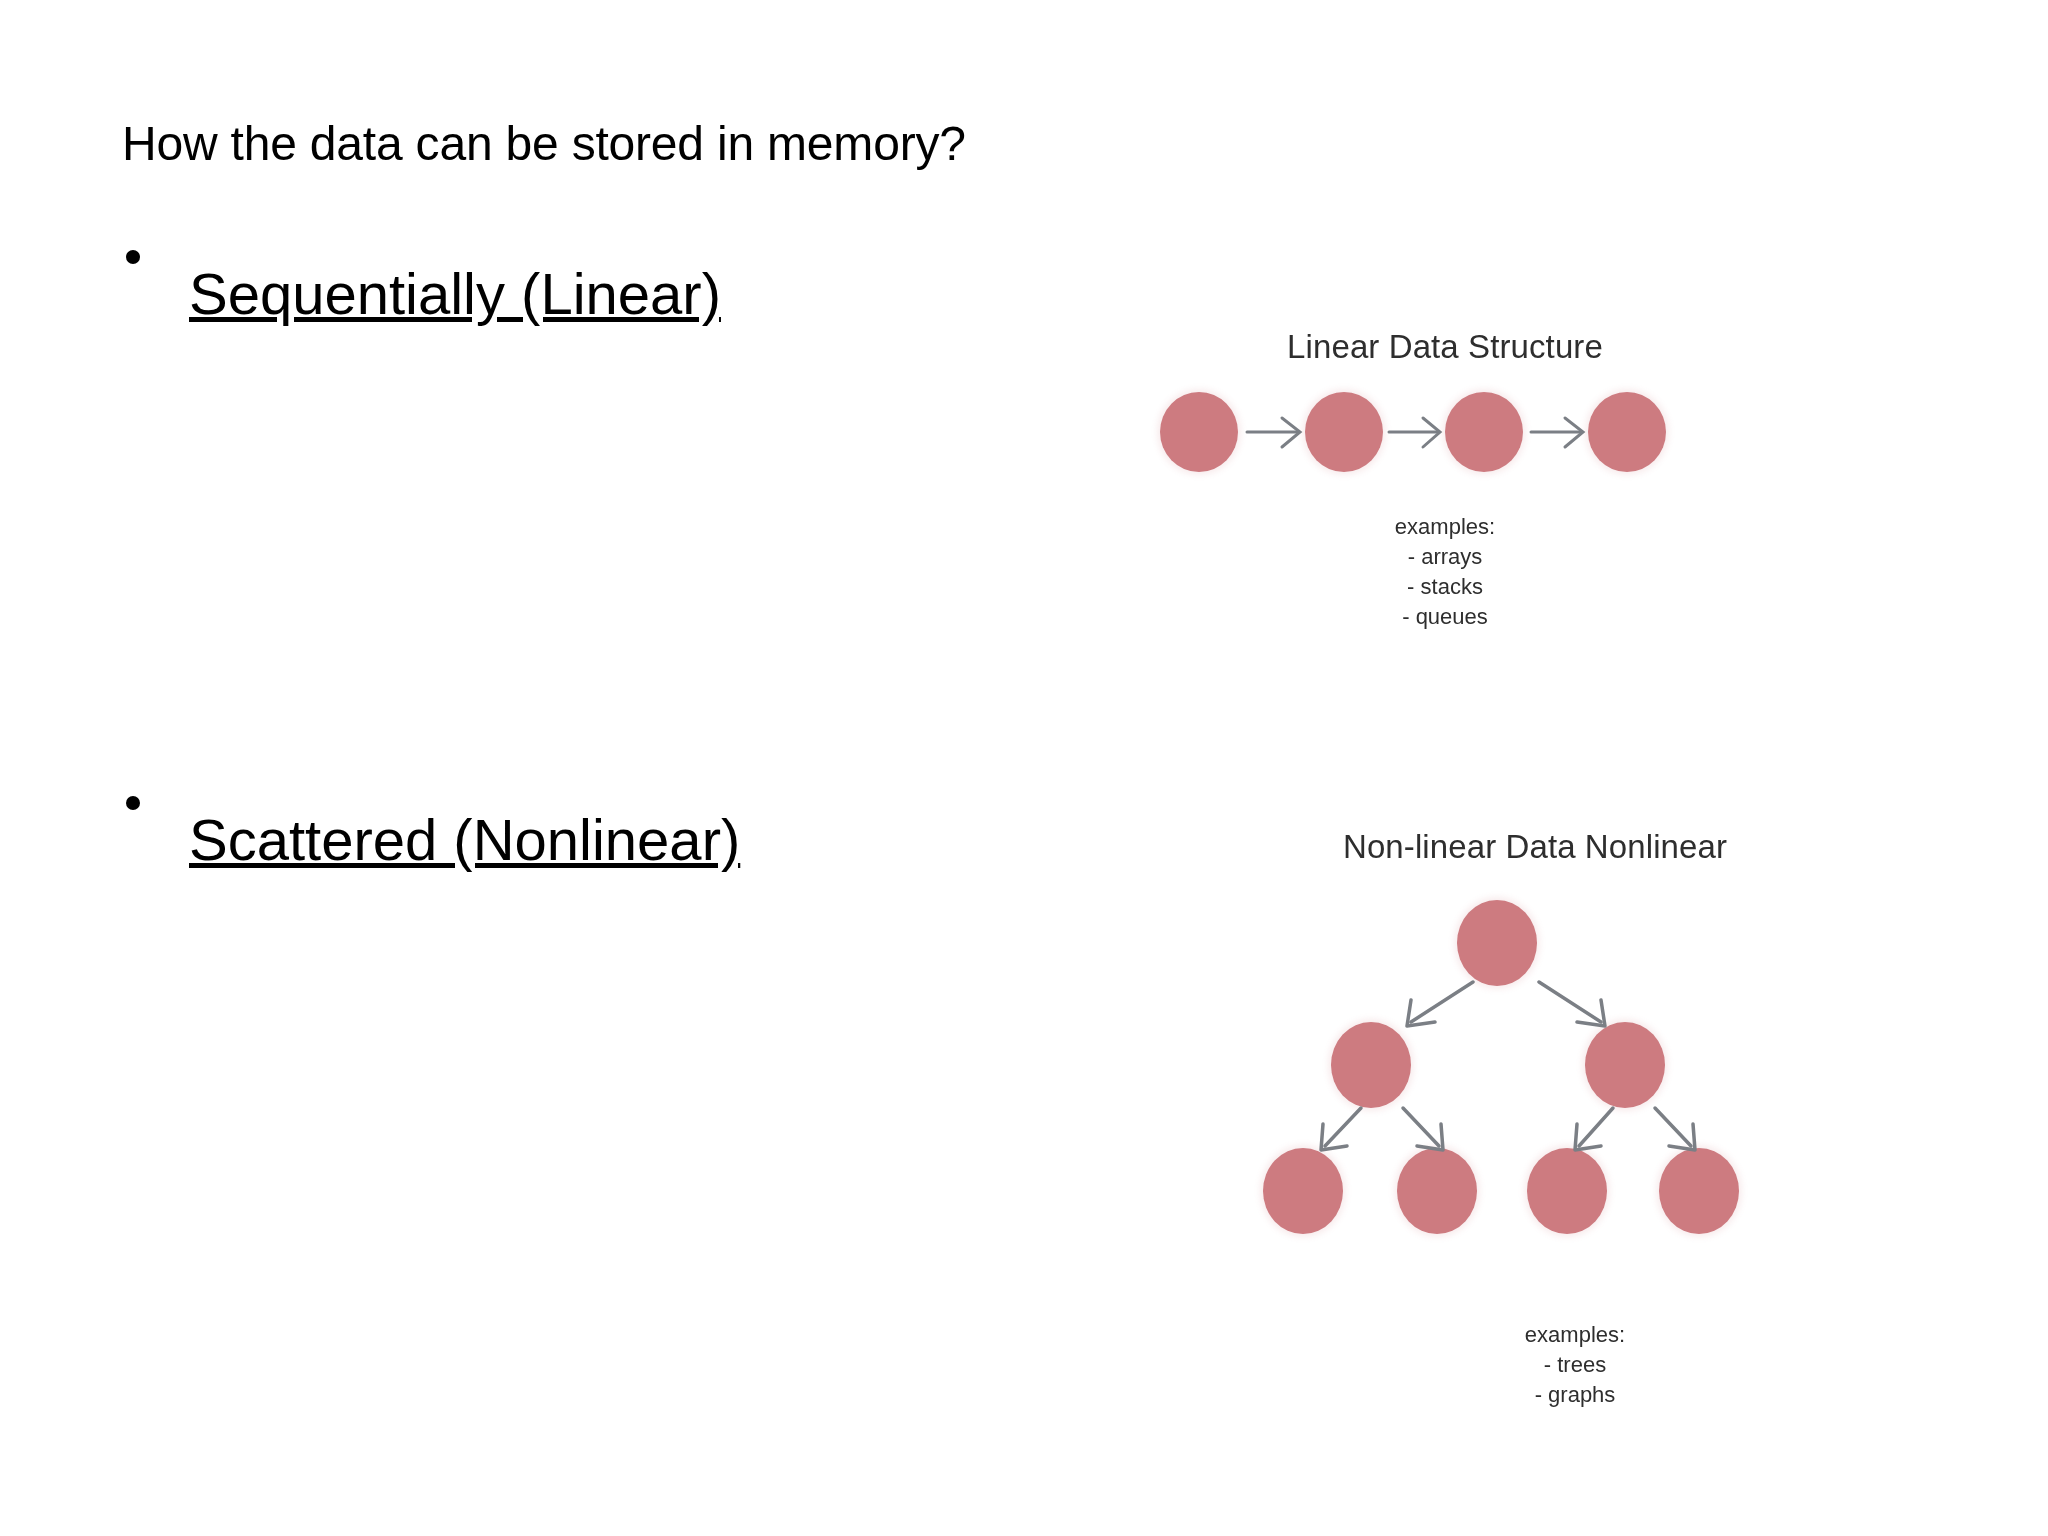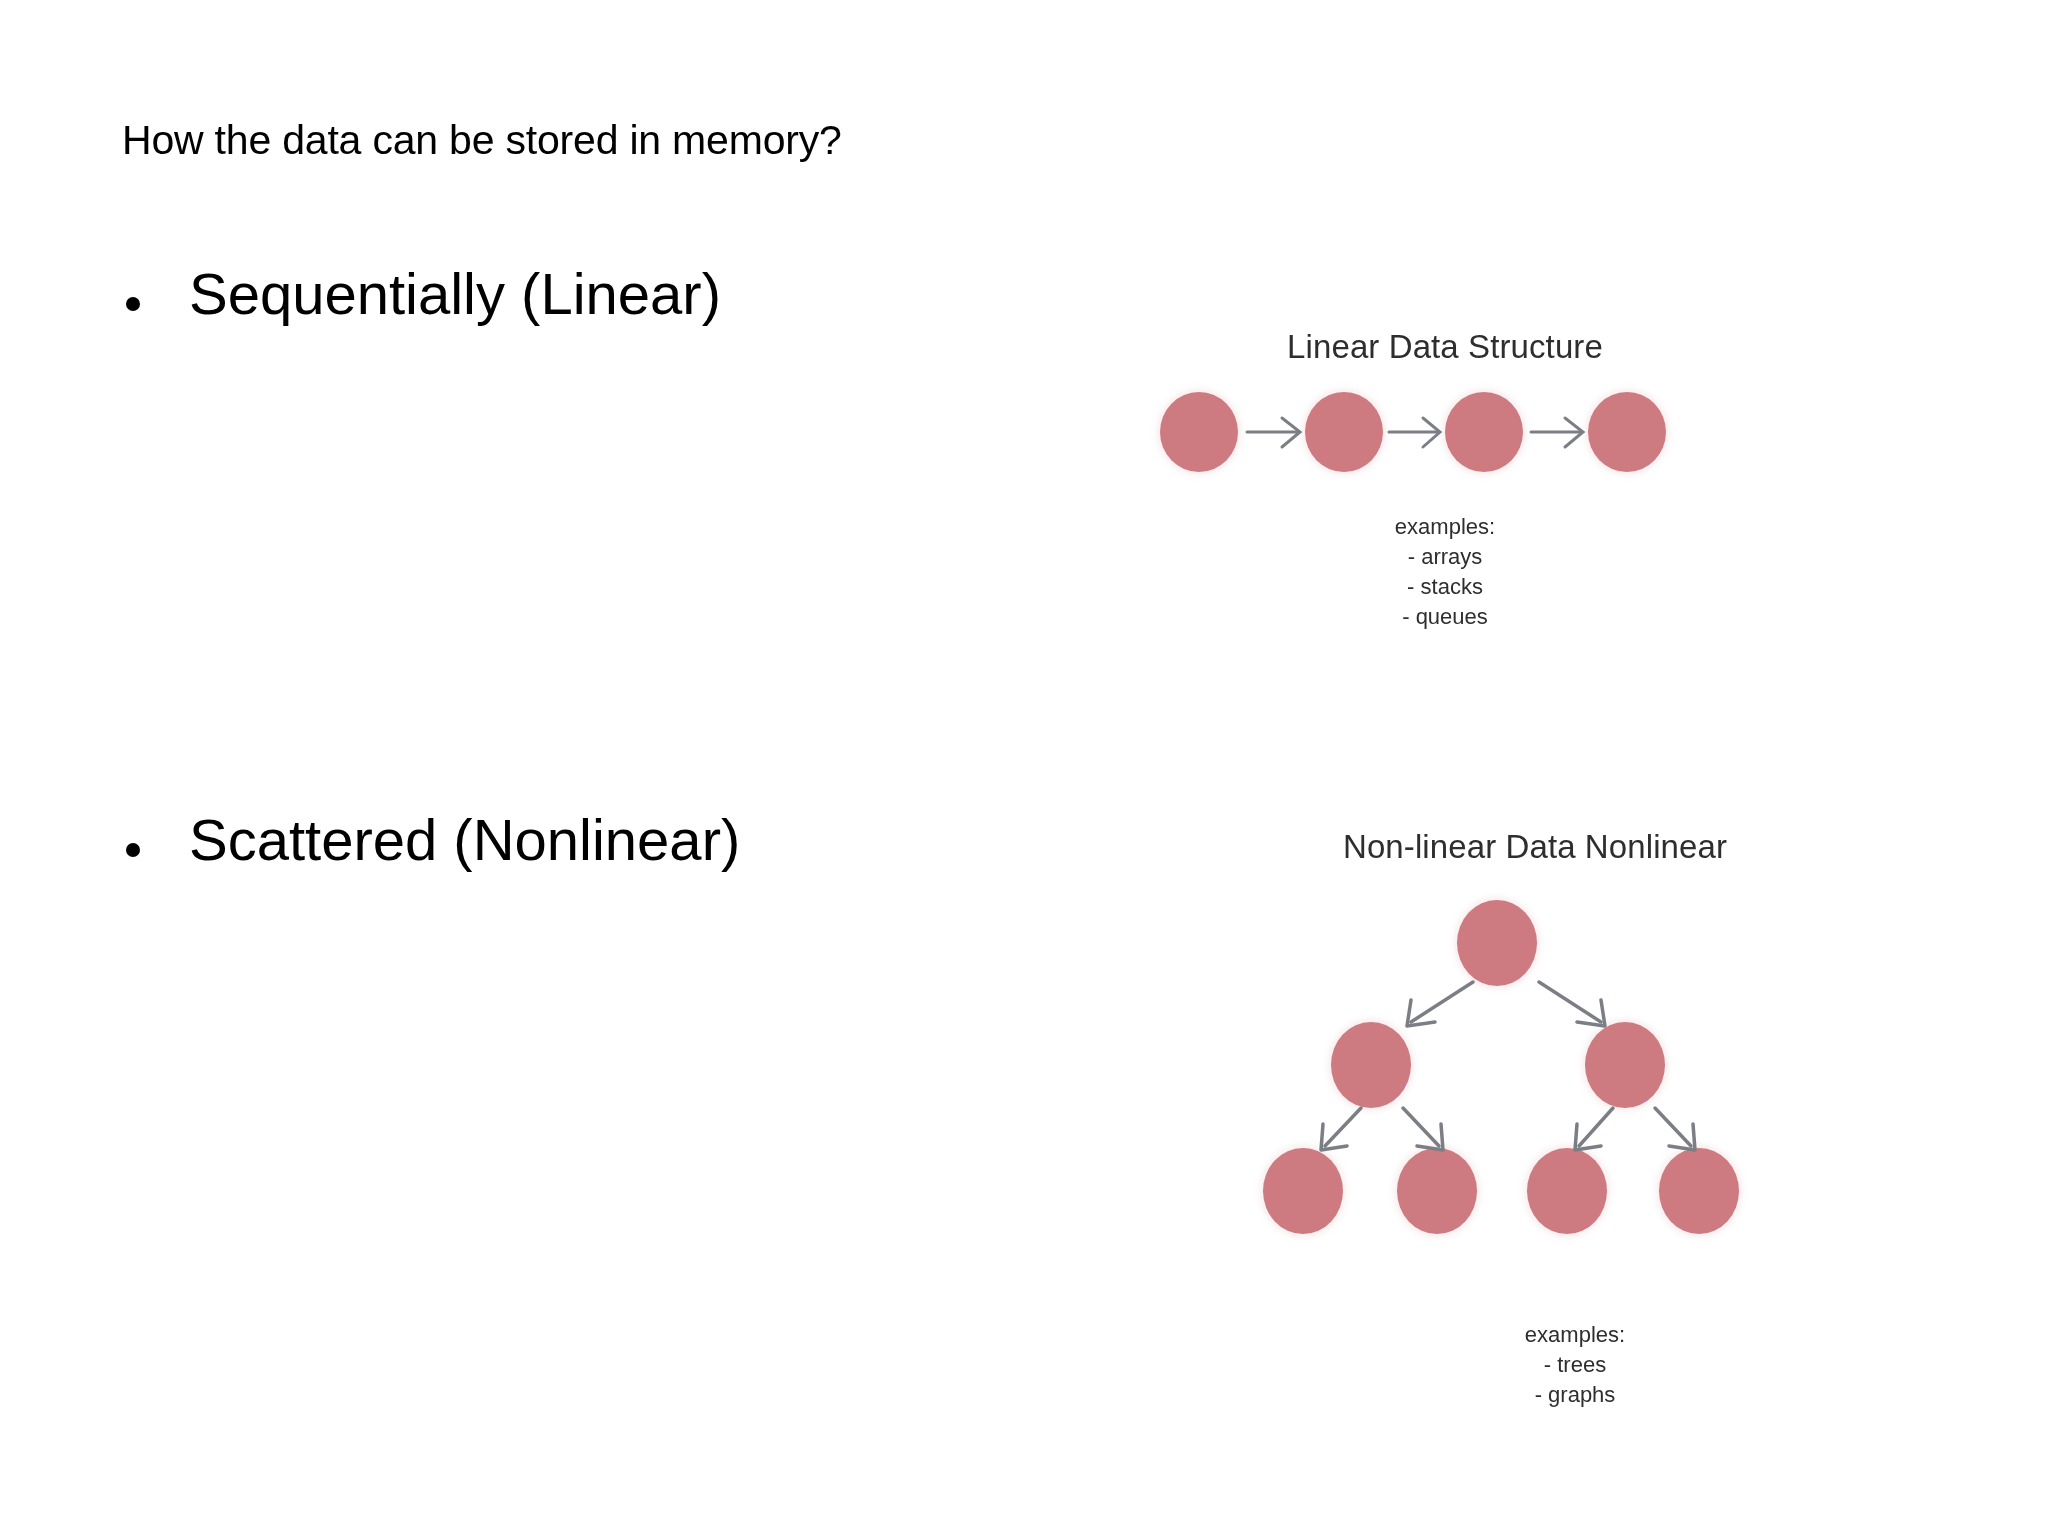--- a/index.html
+++ b/index.html
@@ -14,33 +14,34 @@
     overflow: hidden;
     font-family: "Liberation Sans", sans-serif;
     color: #000000;
   }
 
   
   .slide-title {
     position: absolute;
     left: 122px;
     top: 118px;
-    font-size: 41px;
+    font-size: 48px;
     line-height: 1.08;
     font-weight: 400;
     color: #000000;
     white-space: nowrap;
     letter-spacing: -0.2px;
   }
 
   .bullet-row {
     position: absolute;
     display: flex;
-    align-items: flex-end;
-    white-space: nowrap;
+    align-items: flex-start;
+    white-space: nowrap;
+    text-decoration: underline;
   }
   .bullet-row.b1 { left: 126px; top: 264px; }
   .bullet-row.b2 { left: 126px; top: 796px; margin-top: 14px; }
 
   .bullet-dot {
     width: 14px;
     height: 14px;
     border-radius: 50%;
     background: #000000;
     flex: 0 0 auto;

